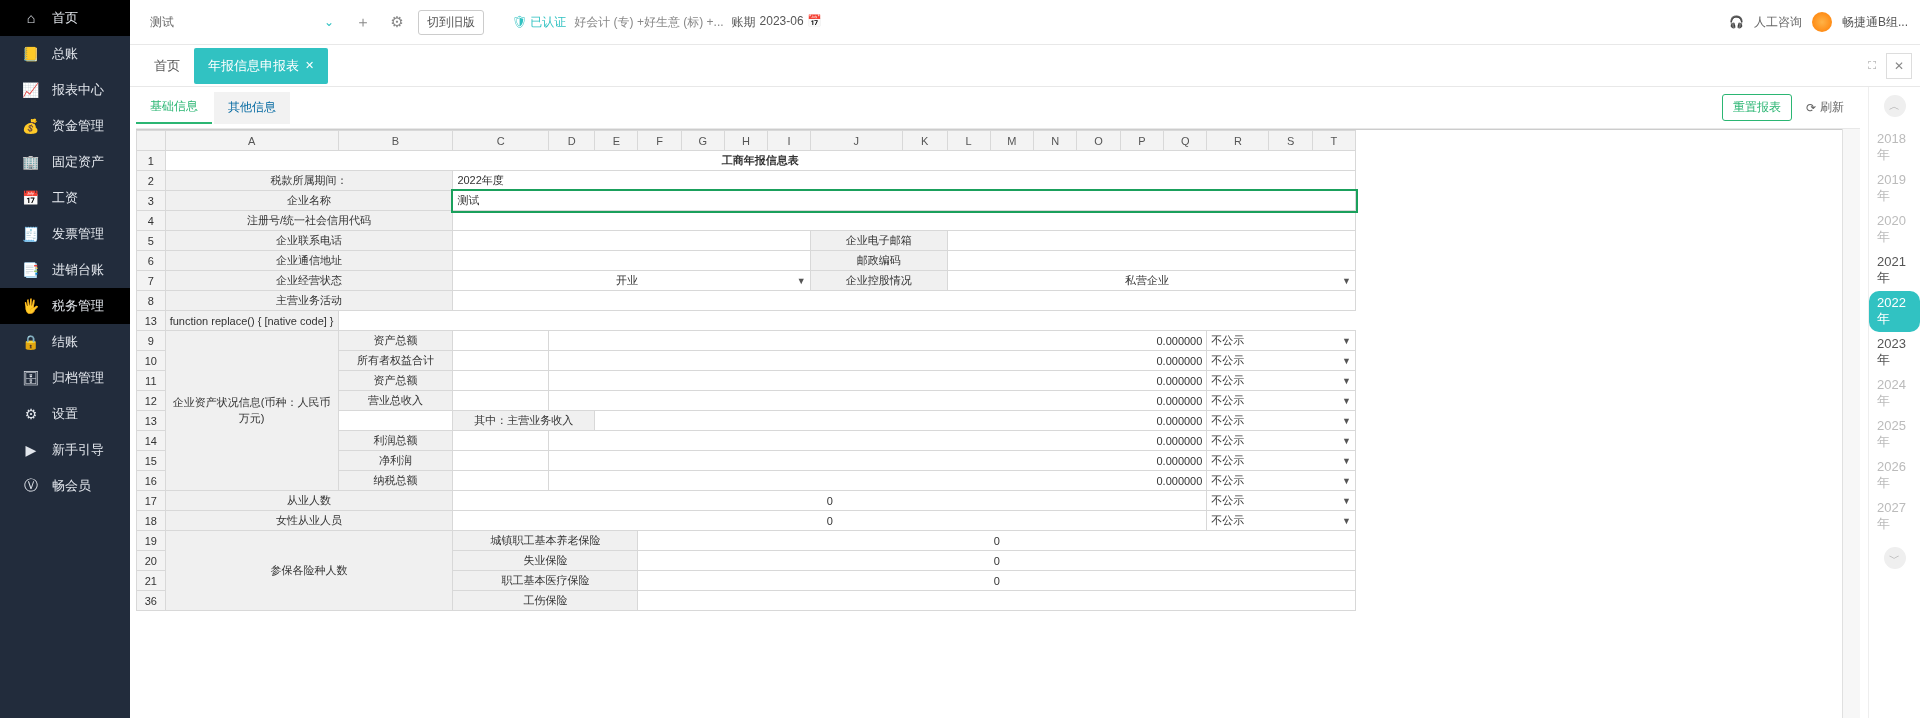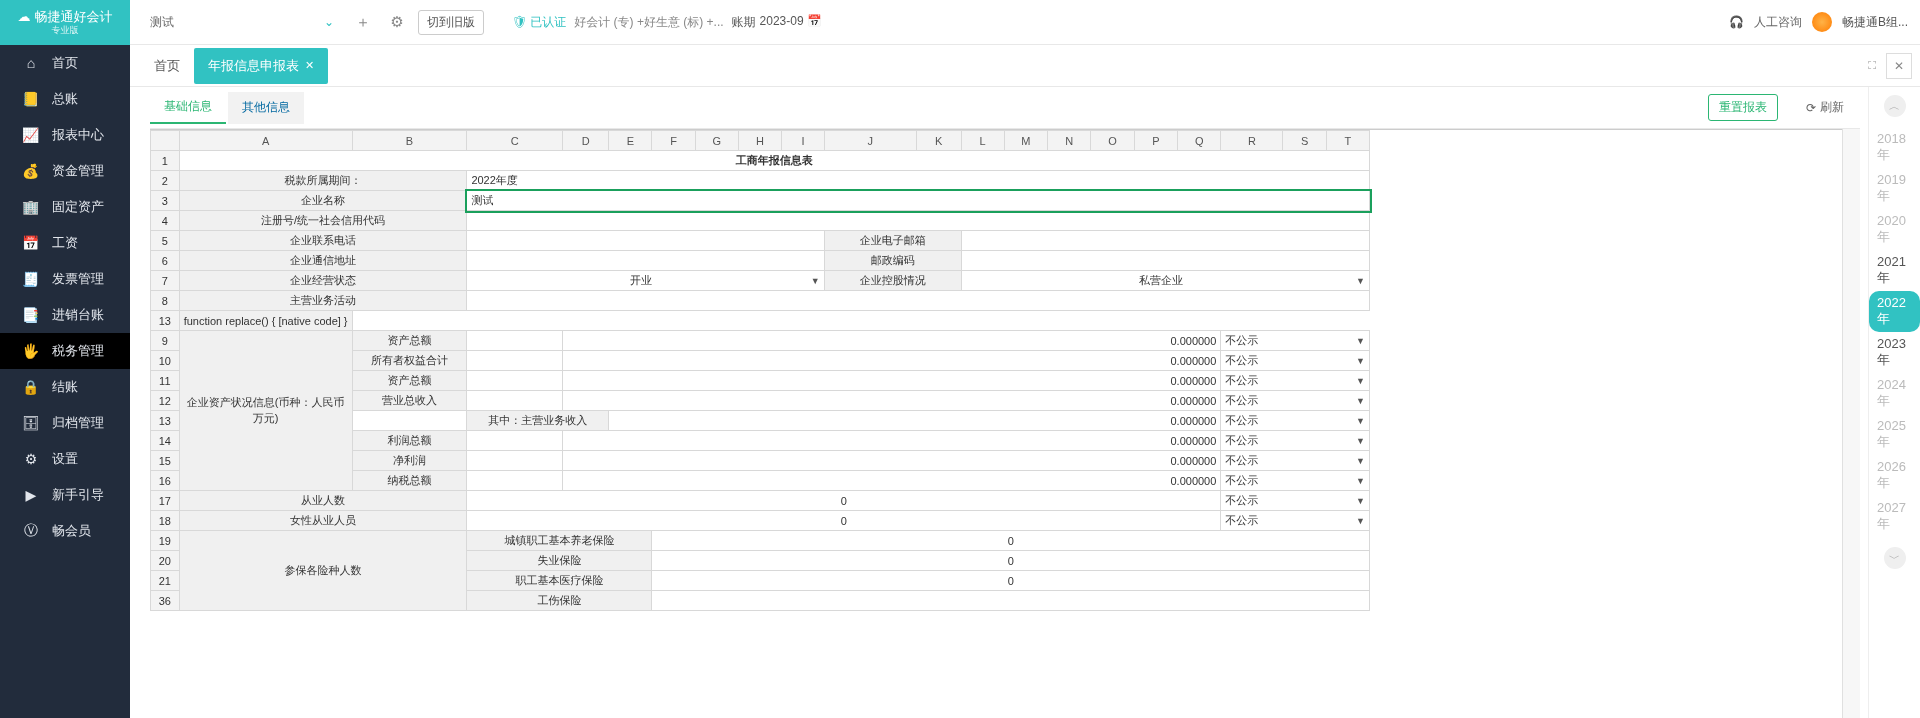--- a/index.html
+++ b/index.html
@@ -36,25 +36,25 @@
 
 .tabs-row { height: 42px; border-bottom: 1px solid #e8e8e8; display:flex; align-items:center; padding-left:10px; position:relative; }
 .tab { padding: 0 14px; height: 36px; display:flex; align-items:center; cursor:pointer; font-size:13px; color:#555; }
 .tab.active { background:#31c2c2; color:#fff; border-radius:2px; }
 .tab-close { margin-left:6px; font-size:11px; }
 .tabs-close-all { position:absolute; right:8px; width:26px; height:26px; border:1px solid #ddd; display:flex; align-items:center; justify-content:center; cursor:pointer; color:#888; }
 .tabs-expand { position:absolute; right:44px; color:#999; cursor:pointer; font-size:11px; }
 
 
 .content { flex:1; display:flex; min-height:0; }
-.sheet-area { flex:1; display:flex; flex-direction:column; padding:0 8px 0 20px; min-width:0; }
+.sheet-area { flex:1; display:flex; flex-direction:column; padding:0 8px 0 6px; min-width:0; }
 .subtabs-row { height: 42px; display:flex; align-items:center; border-bottom:1px solid #e8e8e8; }
 .subtab { padding:0 14px; height:32px; display:flex; align-items:center; cursor:pointer; color:#0369a1; background:#f2f2f2; margin-right:2px; }
 .subtab.active { color:#2bb673; background:#fff; border-bottom:2px solid #2bb673; }
-.subtabs-right { margin-left:auto; display:flex; gap:28px; align-items:center; padding-right:16px; }
+.subtabs-right { margin-left:auto; display:flex; gap:14px; align-items:center; padding-right:16px; }
 .btn-reset { color:#2bb673; border:1px solid #2bb673; padding:4px 10px; border-radius:3px; cursor:pointer; }
 .btn-refresh { color:#666; cursor:pointer; display:flex; align-items:center; gap:4px; }
 
 
 .sheet-wrap { flex:1; display:flex; min-height:0; }
 .sheet { flex:1; overflow:auto; border-top:1px solid #ccc; }
 table.ss { border-collapse: collapse; width: 1220px; }
 table.ss th, table.ss td { border:1px solid #d8d8d8; height:20px; font-size:11px; color:#333; padding:0 4px; white-space:nowrap; overflow:hidden; }
 table.ss th { background:#f3f3f3; font-weight:normal; color:#555; text-align:center; }
 .rownum { width:30px; background:#f3f3f3; text-align:center; color:#666; }
@@ -72,26 +72,20 @@
 .yr-arrow { width:22px; height:22px; border-radius:50%; background:#efefef; display:flex; align-items:center; justify-content:center; color:#aaa; cursor:pointer; font-size:11px; margin-bottom:6px;}
 .yr { font-size:13px; color:#bbb; padding:4px 8px; cursor:pointer; border-radius:10px; }
 .yr.near { color:#555; }
 .yr.active { background:#31c2c2; color:#fff; }
 </style>
 </head>
 <body>
 
 <div class="app">
   <div class="sidebar">
-    <div class="logo">
-      <div>
-        <span class="logo-icon">☁</span><span>畅捷通好会计</span>
-        <span class="logo-sub">专业版</span>
-      </div>
-    </div>
     <div id="nav">
         <div class="nav-item">
           <span class="nav-icon">⌂</span>
           <span>首页</span>
         </div>
         <div class="nav-item">
           <span class="nav-icon">📒</span>
           <span>总账</span>
         </div>
         <div class="nav-item">
@@ -155,21 +149,21 @@
       <div class="tb-icon">⚙</div>
       <div class="tb-btn-old">切到旧版</div>
       <div style="width:12px"></div>
       <div class="tb-cert">
         <span>🛡</span>
           <span>已认证</span>
       </div>
       <div class="tb-plain">好会计 (专) +好生意 (标)  +...</div>
       <div class="period">
         <span>账期</span>
-        <span class="period-val"><span>2023-09</span> 📅</span>
+        <span class="period-val"><span>2023-06</span> 📅</span>
       </div>
       <div class="spacer"></div>
       <div class="tb-right">
         <span style="color:#888;">🎧</span>
         <span style="color:#666; cursor:pointer;">人工咨询</span>
         <span class="avatar"></span>
         <span class="user-name">畅捷通B组...</span>
       </div>
     </div>
 

